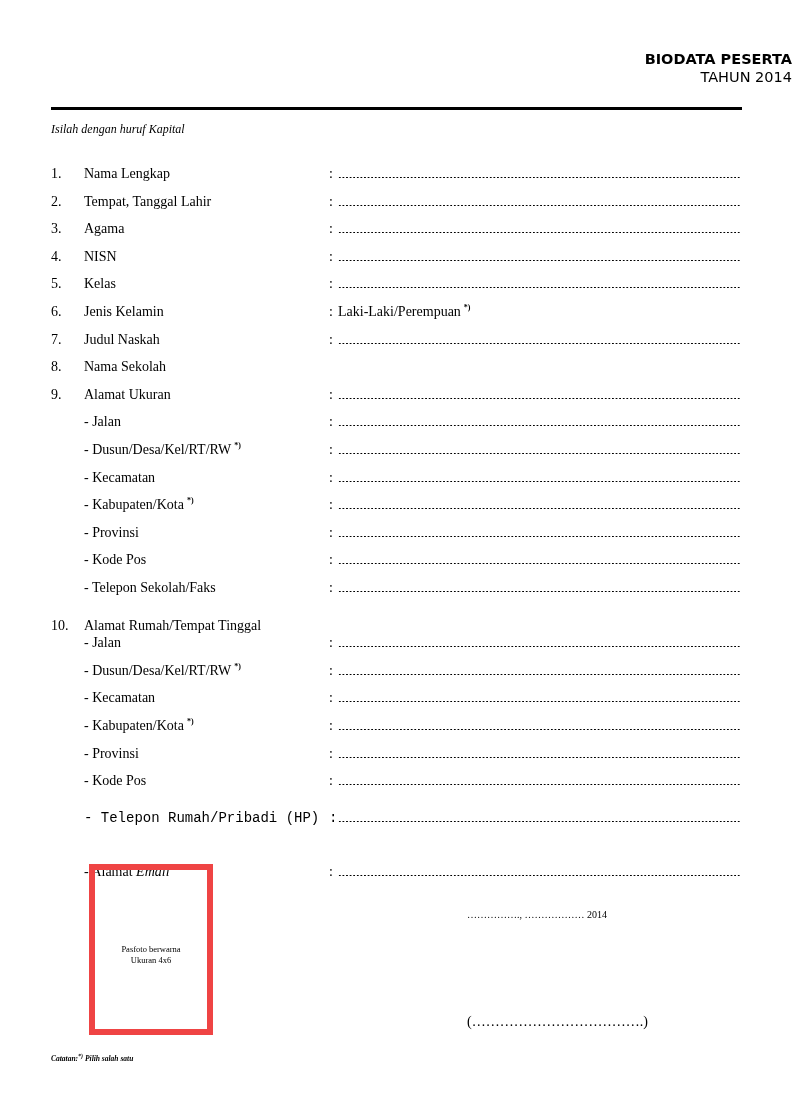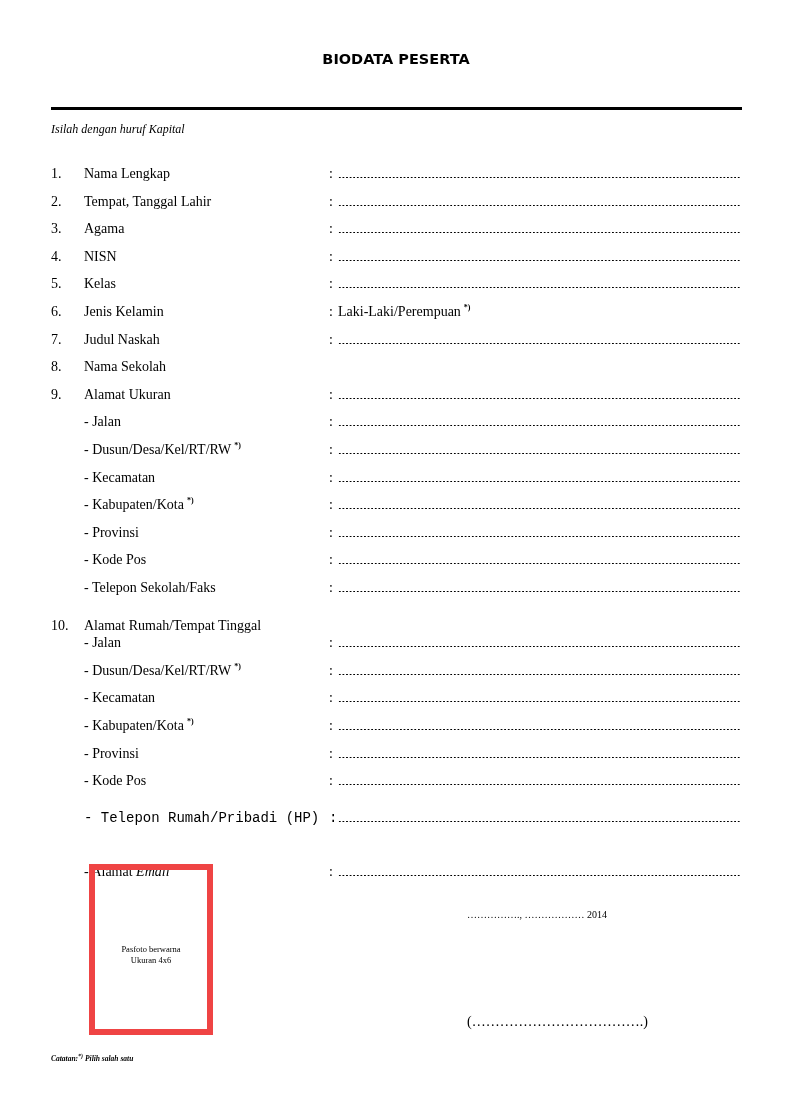--- a/index.html
+++ b/index.html
@@ -12,21 +12,21 @@
       height: 1119px;
       position: relative;
       overflow: hidden;
       color: #000;
     }
     .header {
       position: absolute;
       left: 0;
       top: 50px;
       width: 792px;
-      text-align: center;
+      text-align: right;
       font-family: "DejaVu Sans", sans-serif;
       font-size: 14.5px;
       line-height: 18px;
     }
     .header .title {
       font-weight: bold;
     }
     .header-rule {
       position: absolute;
       left: 51px;
@@ -153,20 +153,21 @@
       font-size: 6px;
       vertical-align: 3px;
       line-height: 0;
     }
   </style>
 </head>
 <body>
 
 <div class="header">
   <div class="title">BIODATA PESERTA</div>
+  <div>TAHUN 2014</div>
 </div>
 <div class="header-rule"></div>
 
 <div class="instruction">Isilah dengan huruf Kapital</div>
 
 <div class="form-rows" id="form-rows">
     <div class="row" style="top: 0px;">
       <span class="num">1.</span>
       <span class="label"><span>Nama Lengkap</span></span>
       <span class="colon">:</span>

